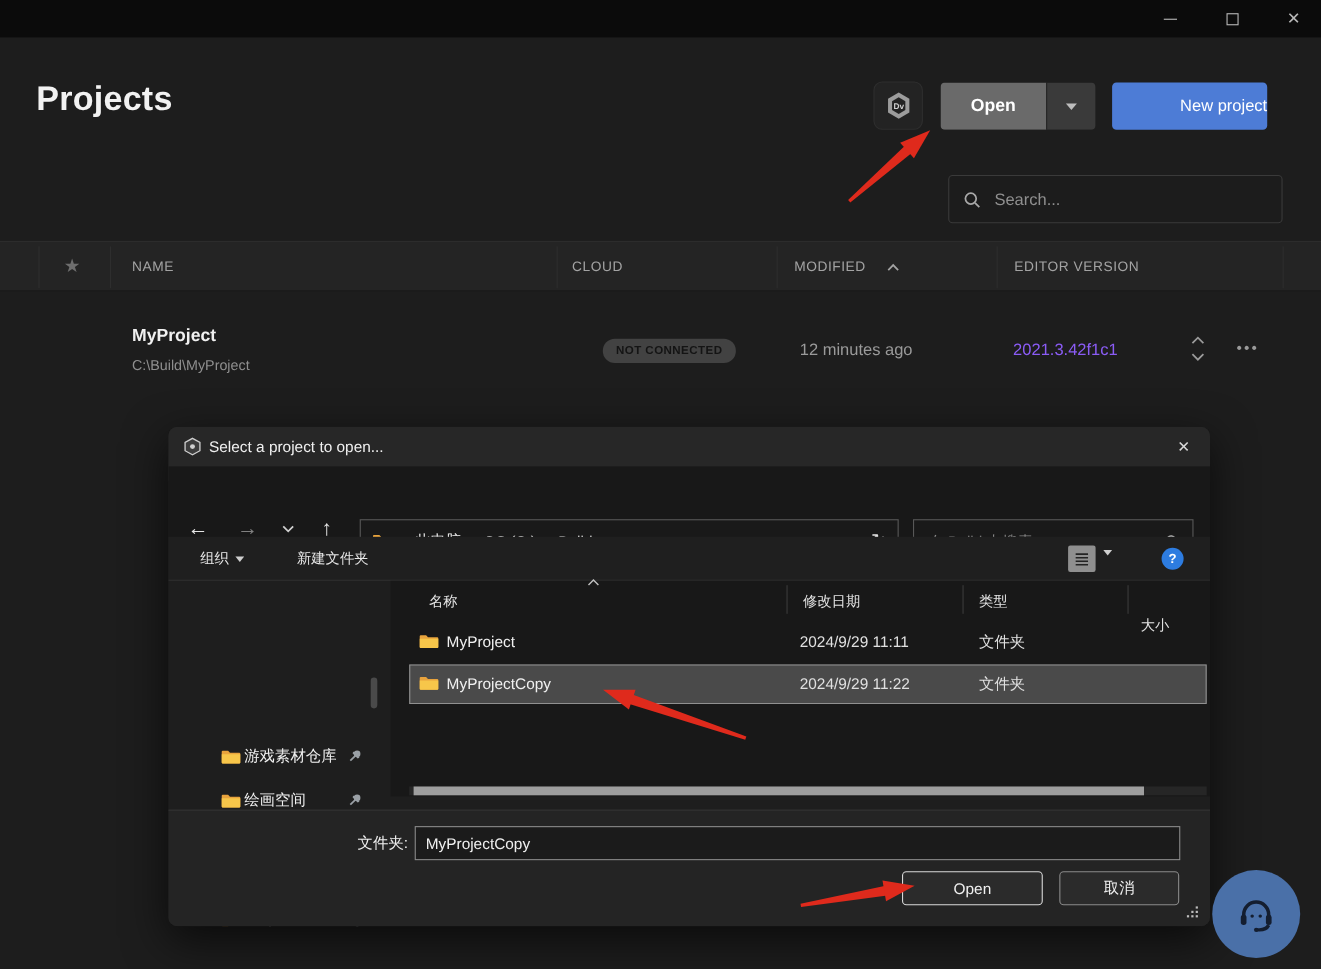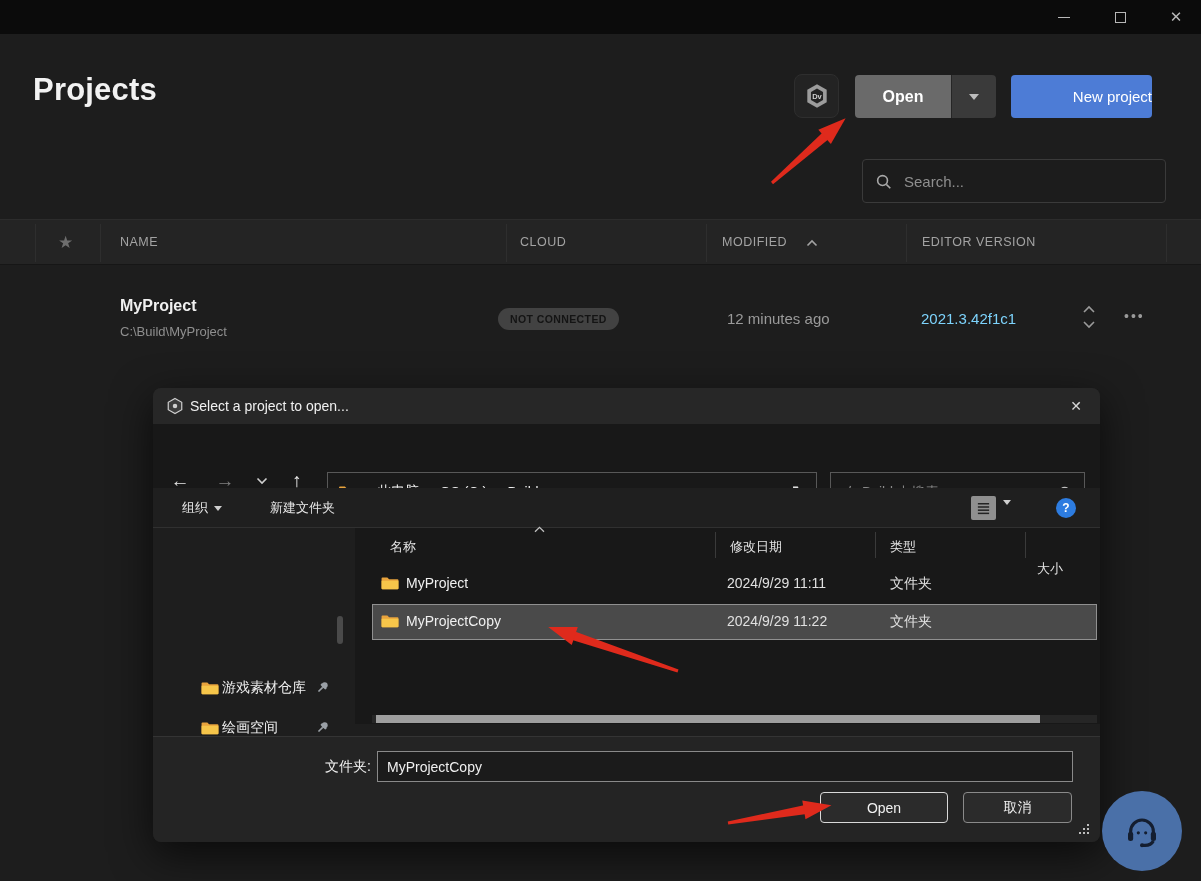--- a/index.html
+++ b/index.html
@@ -28,23 +28,23 @@
   .hub-search input{flex:1;background:transparent;border:none;outline:none;color:#cfcfcf;font-size:15px;font-family:inherit;}
   .hub-search input::placeholder{color:#8f8f8f;}
   
   .thead{left:0;top:219px;width:1201px;height:46px;background:#242424;border-top:1px solid #2c2c2c;border-bottom:1px solid #161616;}
   .thead .col-label{position:absolute;top:15px;font-size:12.5px;color:#a3a3a3;letter-spacing:.5px;font-weight:500;}
   .vdiv{position:absolute;top:4px;width:1px;height:38px;background:#2e2e2e;}
   .star{position:absolute;left:58px;top:12px;font-size:17px;color:#6e6e6e;}
   
   .proj-name{left:120px;top:297px;font-size:16px;font-weight:600;color:#f0f0f0;}
   .proj-path{left:120px;top:324px;font-size:13px;color:#8f8f8f;}
-  .badge{left:498px;top:308px;height:22px;padding:0 12px;border-radius:11px;background:#424242;color:#141414;font-size:10.5px;font-weight:700;letter-spacing:.4px;display:flex;align-items:center;}
+  .badge{left:548px;top:308px;height:22px;padding:0 12px;border-radius:11px;background:#424242;color:#141414;font-size:10.5px;font-weight:700;letter-spacing:.4px;display:flex;align-items:center;}
   .modified{left:727px;top:310px;font-size:15px;color:#9a9a9a;}
-  .version{left:921px;top:310px;font-size:15px;color:#7dd3fc;}
+  .version{left:921px;top:310px;font-size:15px;color:#8b5cf6;}
   .more-dots{left:1124px;top:308px;font-size:14px;color:#9a9a9a;letter-spacing:2px;}
   
   .dialog{left:153px;top:388px;width:947px;height:454px;background:#1e1e1e;border-radius:8px;box-shadow:0 12px 40px rgba(0,0,0,.65);z-index:10;overflow:hidden;}
   .dlg-titlebar{left:0;top:0;width:947px;height:49px;background:#272727;}
   .dlg-title{left:37px;top:0;height:36px;display:flex;align-items:center;font-size:14px;color:#f0f0f0;}
   .dlg-close{left:906px;top:4px;width:34px;height:28px;display:flex;align-items:center;justify-content:center;color:#d8d8d8;font-size:14px;}
   .dlg-nav{left:0;top:36px;width:947px;height:64px;background:#181818;}
   .nav-ic{position:absolute;top:44px;width:26px;height:26px;display:flex;align-items:center;justify-content:center;font-size:19px;color:#e6e6e6;}
   .addr{left:174px;top:48px;width:490px;height:40px;border:1px solid #585858;background:#191919;display:flex;align-items:center;padding:0 10px;gap:8px;font-size:14px;color:#f0f0f0;}
   .crumb-sep{color:#c9c9c9;font-size:13px;}

